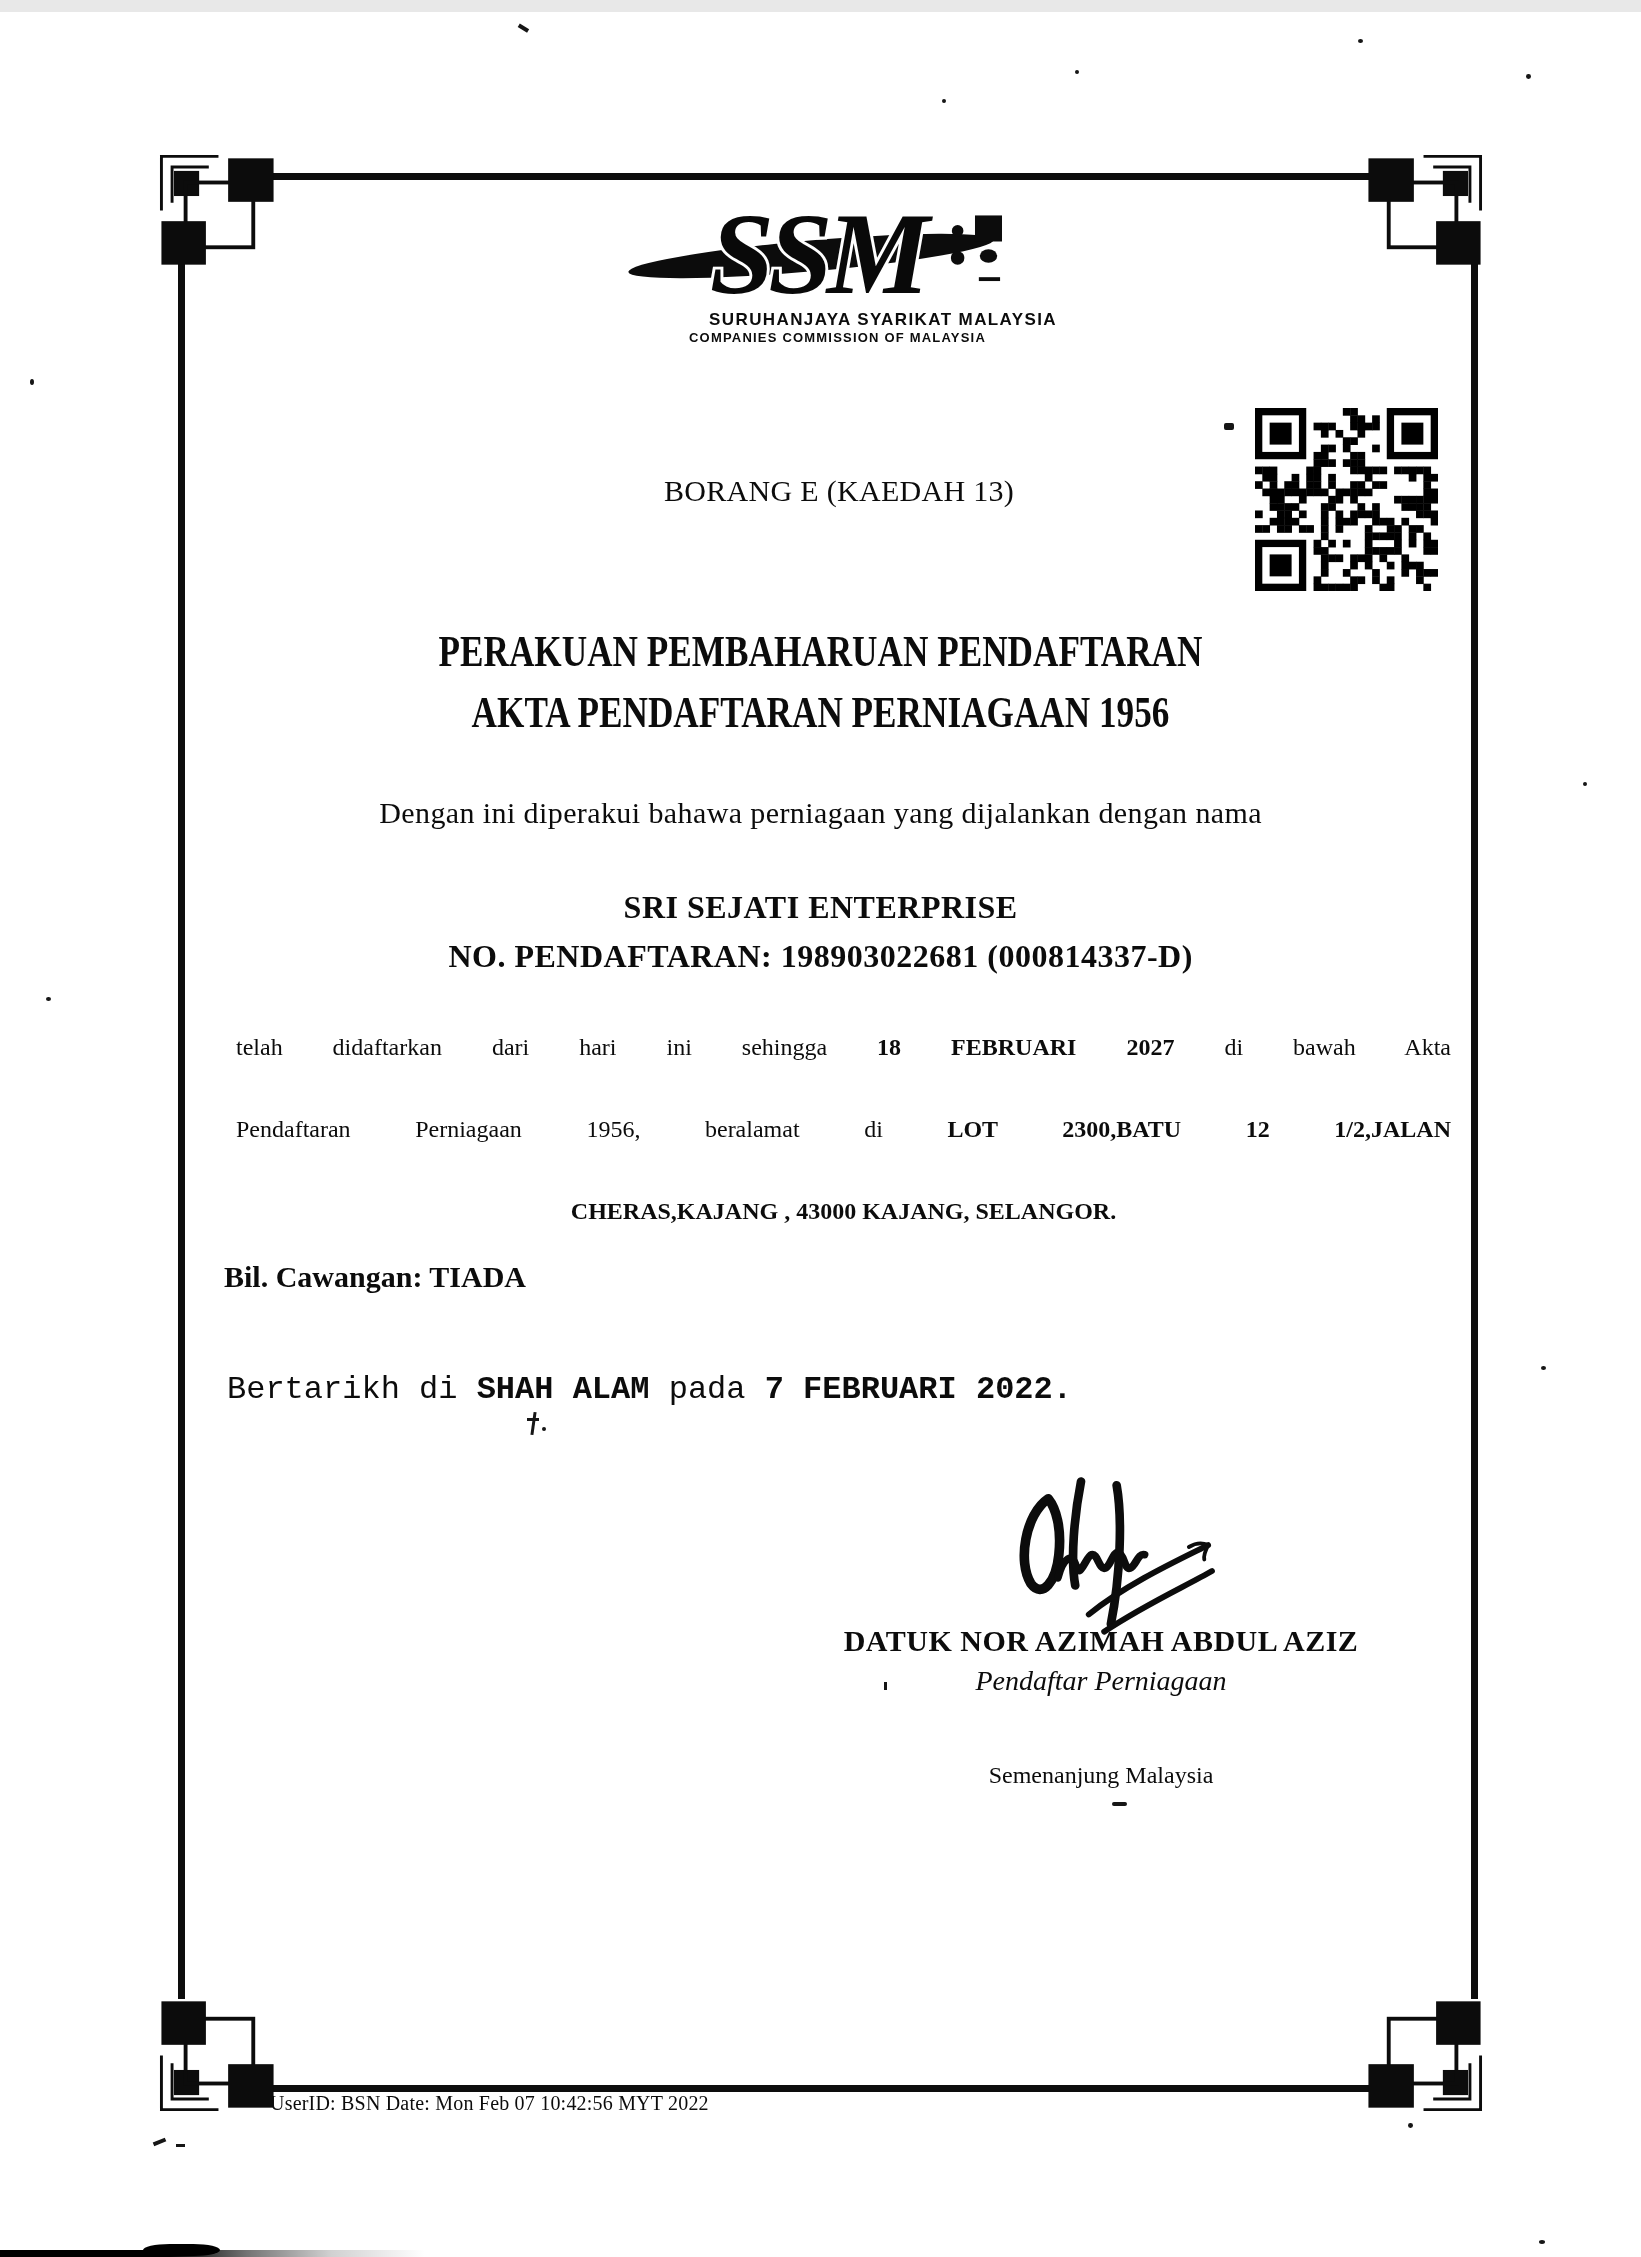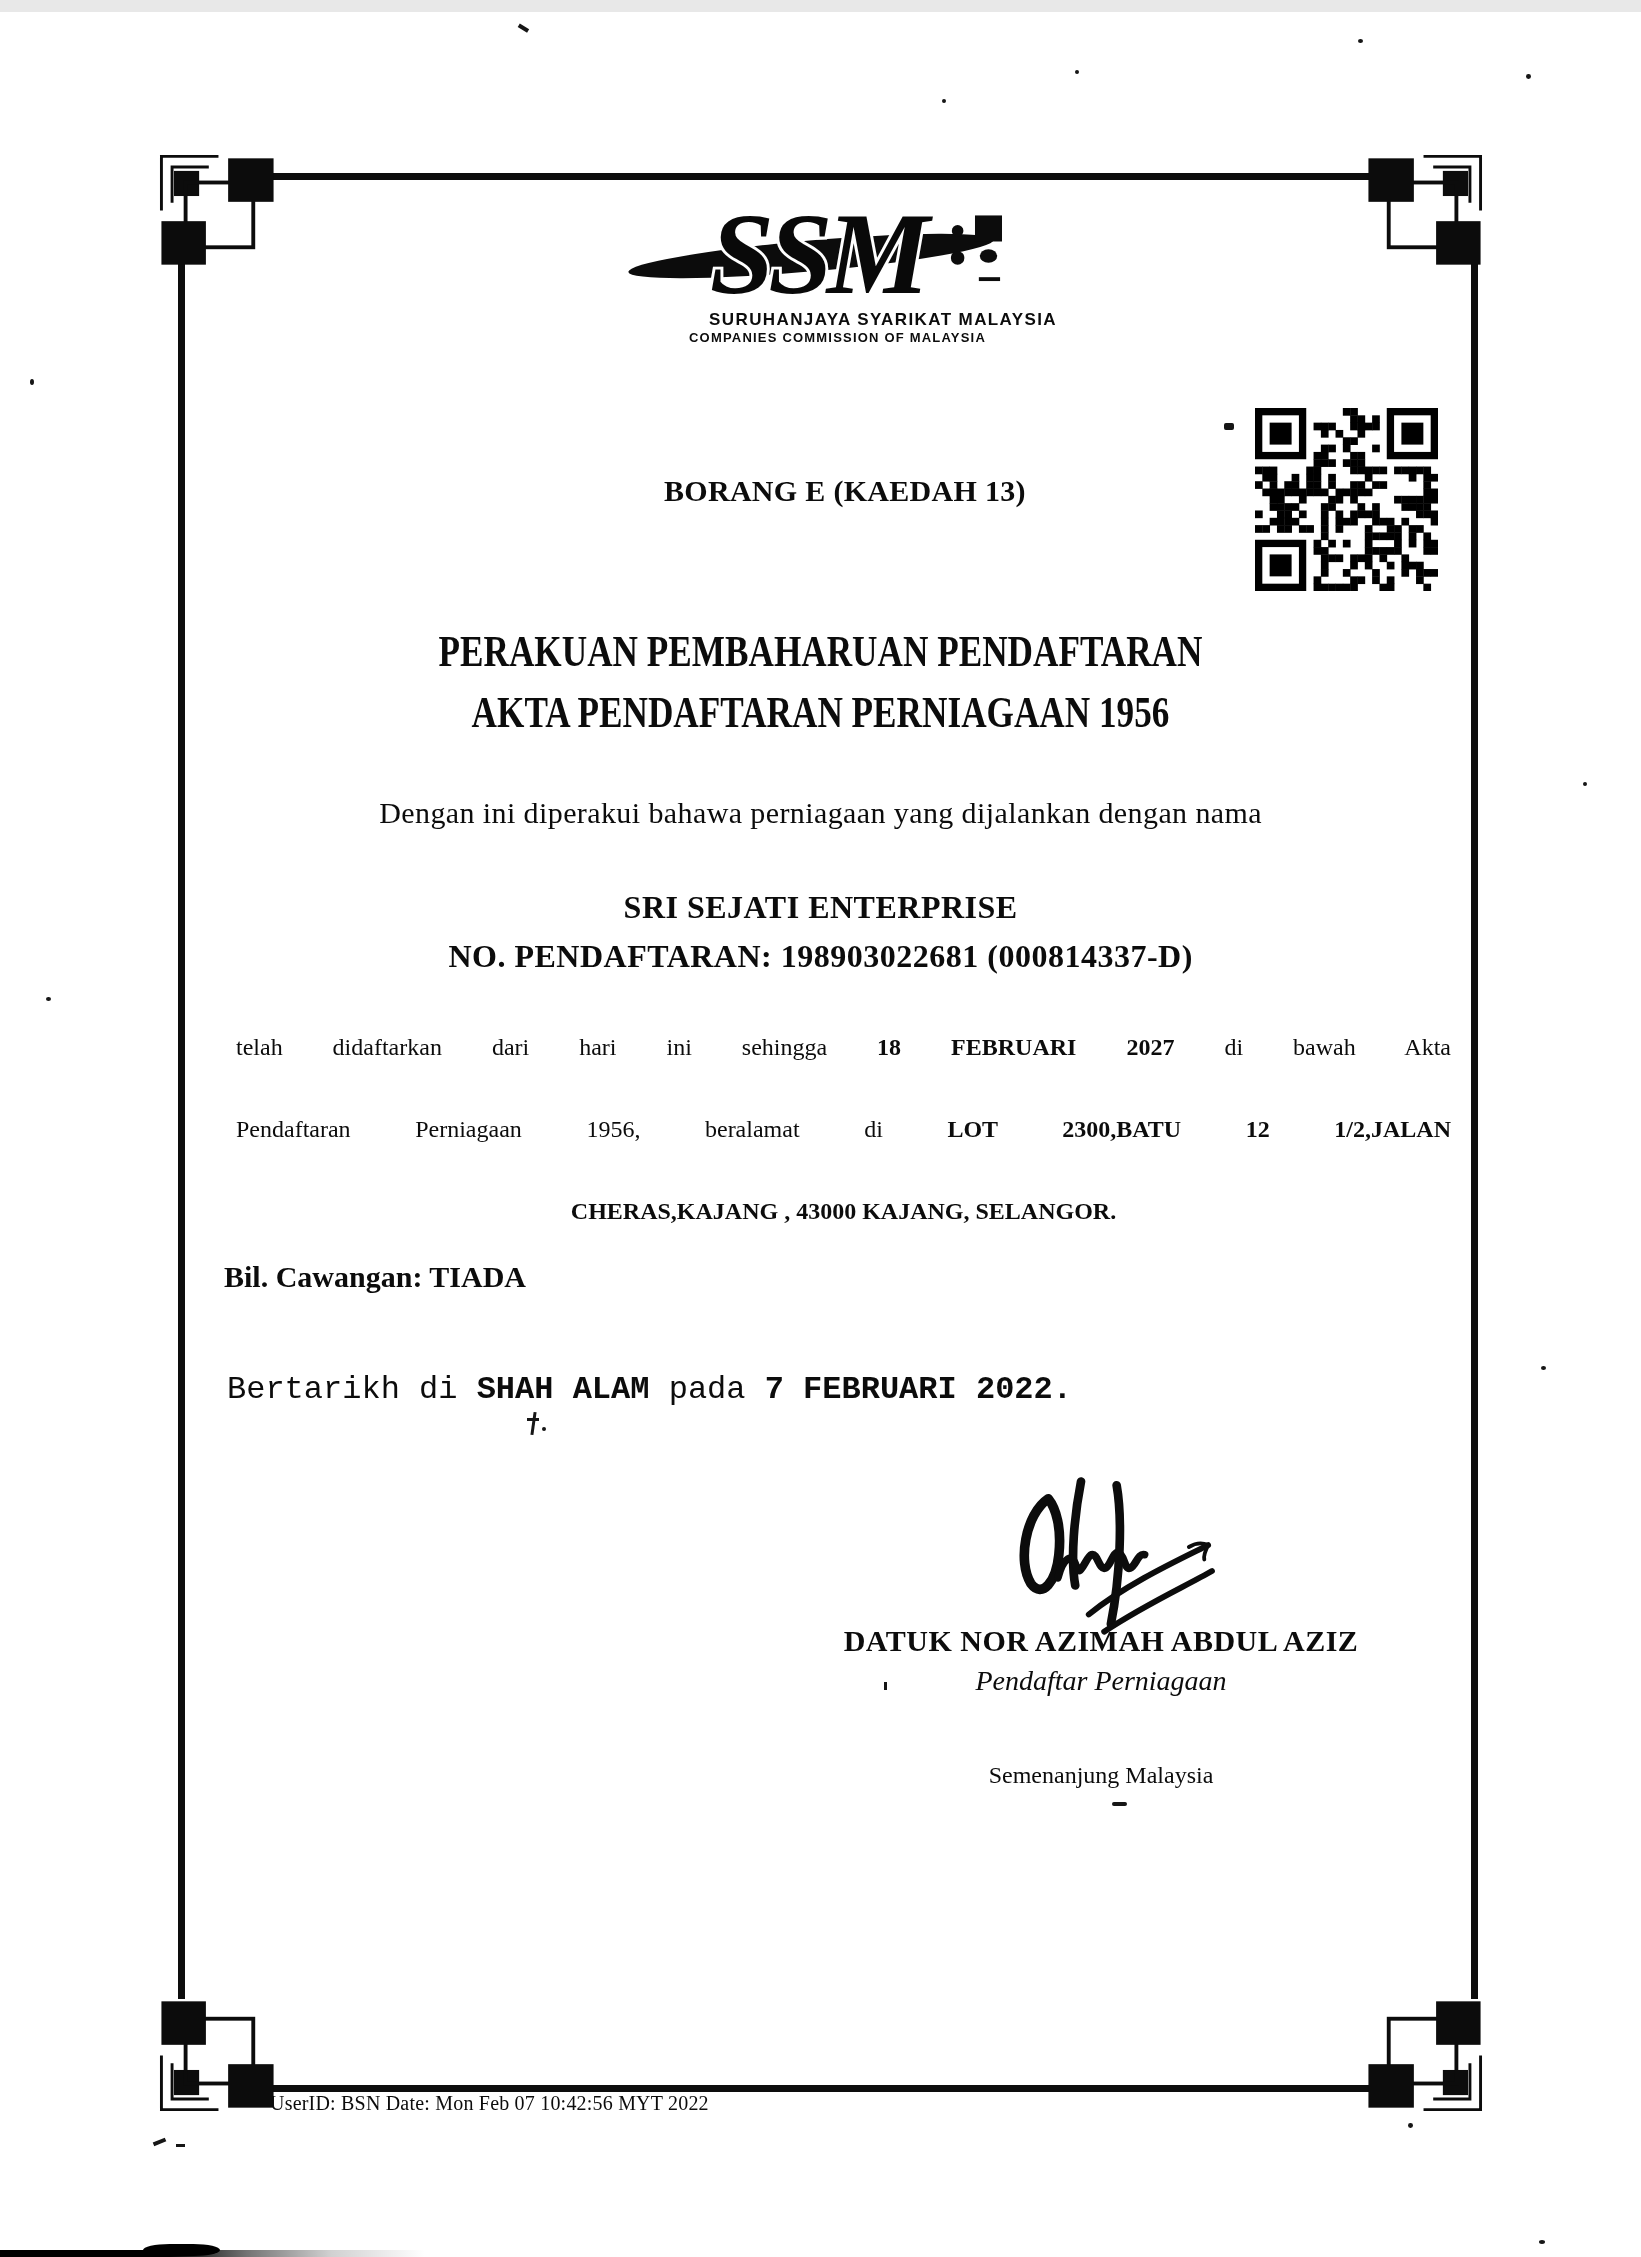--- a/index.html
+++ b/index.html
@@ -17,21 +17,21 @@
   .corner.bl{transform:scaleY(-1);}
   .corner.br{transform:scale(-1,-1);}
   
   .logo-wrap{left:618px;top:180px;width:439px;}
   .logo-line1{position:absolute;top:118px;left:0;width:439px;text-align:right;
     font-family:"Liberation Sans","DejaVu Sans",sans-serif;font-weight:bold;
     font-size:17px;letter-spacing:1.4px;white-space:nowrap;}
   .logo-line2{position:absolute;top:138px;left:0;width:439px;text-align:center;
     font-family:"Liberation Sans","DejaVu Sans",sans-serif;font-weight:bold;
     font-size:13px;letter-spacing:1.2px;white-space:nowrap;}
-  .borang{left:664px;top:462px;font-size:30px;font-weight:bold;letter-spacing:0.3px;}
+  .borang{left:664px;top:462px;font-size:30px;font-weight:normal;letter-spacing:0.3px;}
   .title1{top:614px;font-size:44px;font-weight:bold;transform:scaleX(0.80);white-space:nowrap;}
   .title2{top:675px;font-size:44px;font-weight:bold;transform:scaleX(0.80);white-space:nowrap;}
   .intro{top:784px;font-size:30px;letter-spacing:0.4px;}
   .bizname{top:877px;font-size:32px;font-weight:bold;letter-spacing:0.5px;}
   .bizreg{top:926px;font-size:32px;font-weight:bold;letter-spacing:0.5px;}
   .para{left:236px;top:994px;width:1215px;font-size:24px;}
   .para .jline{text-align:justify;text-align-last:justify;line-height:82px;height:82px;white-space:nowrap;}
   .para .lline{text-align:center;line-height:82px;height:82px;}
   .b{font-weight:bold;}
   .bil{left:224px;top:1248px;font-size:30px;font-weight:bold;}

